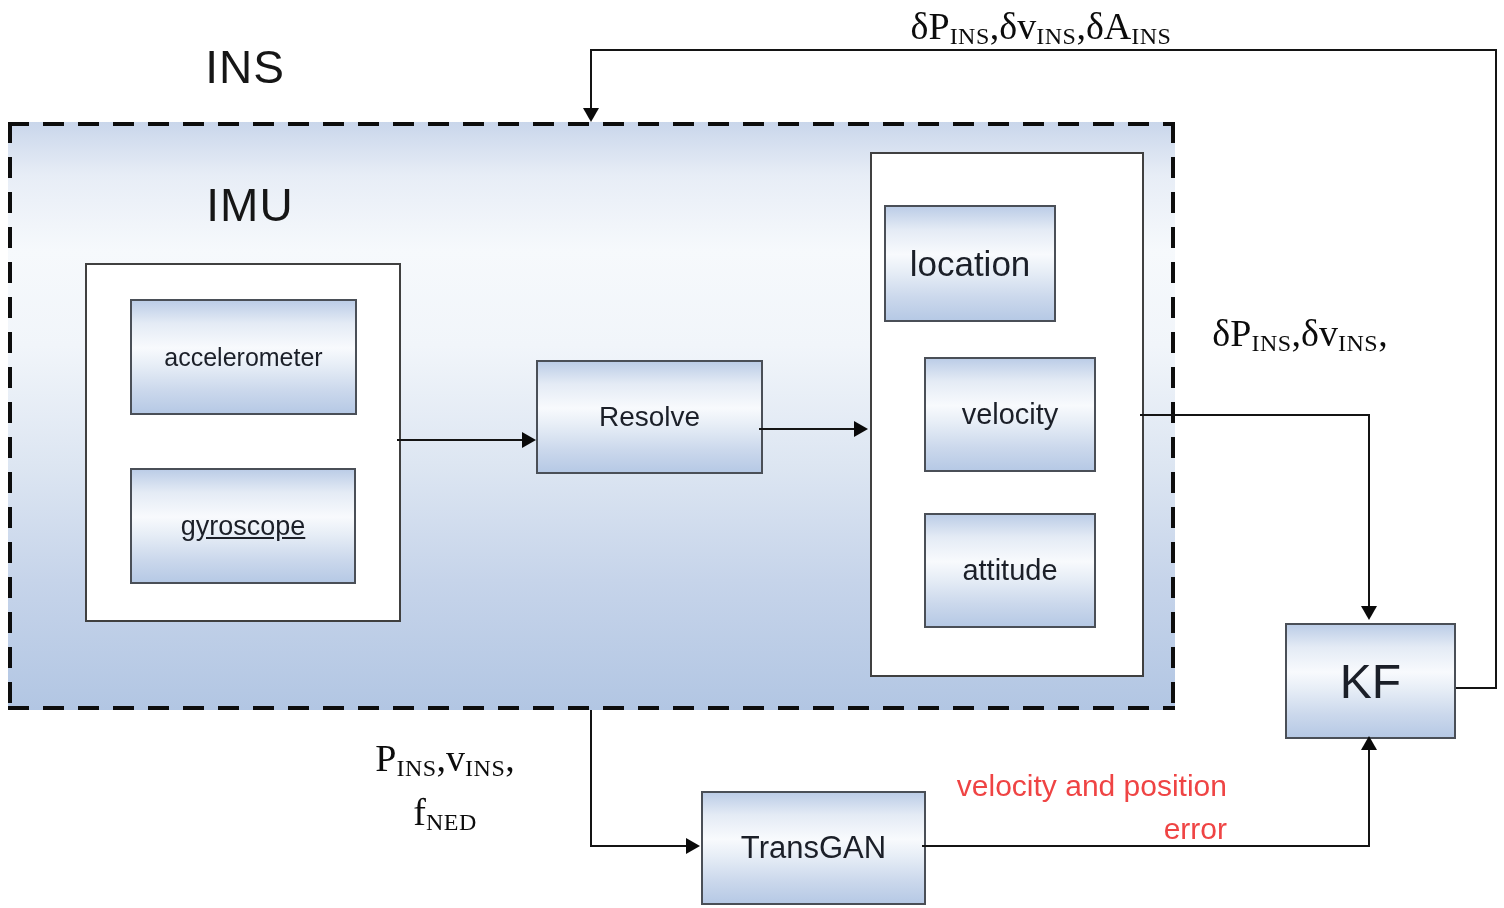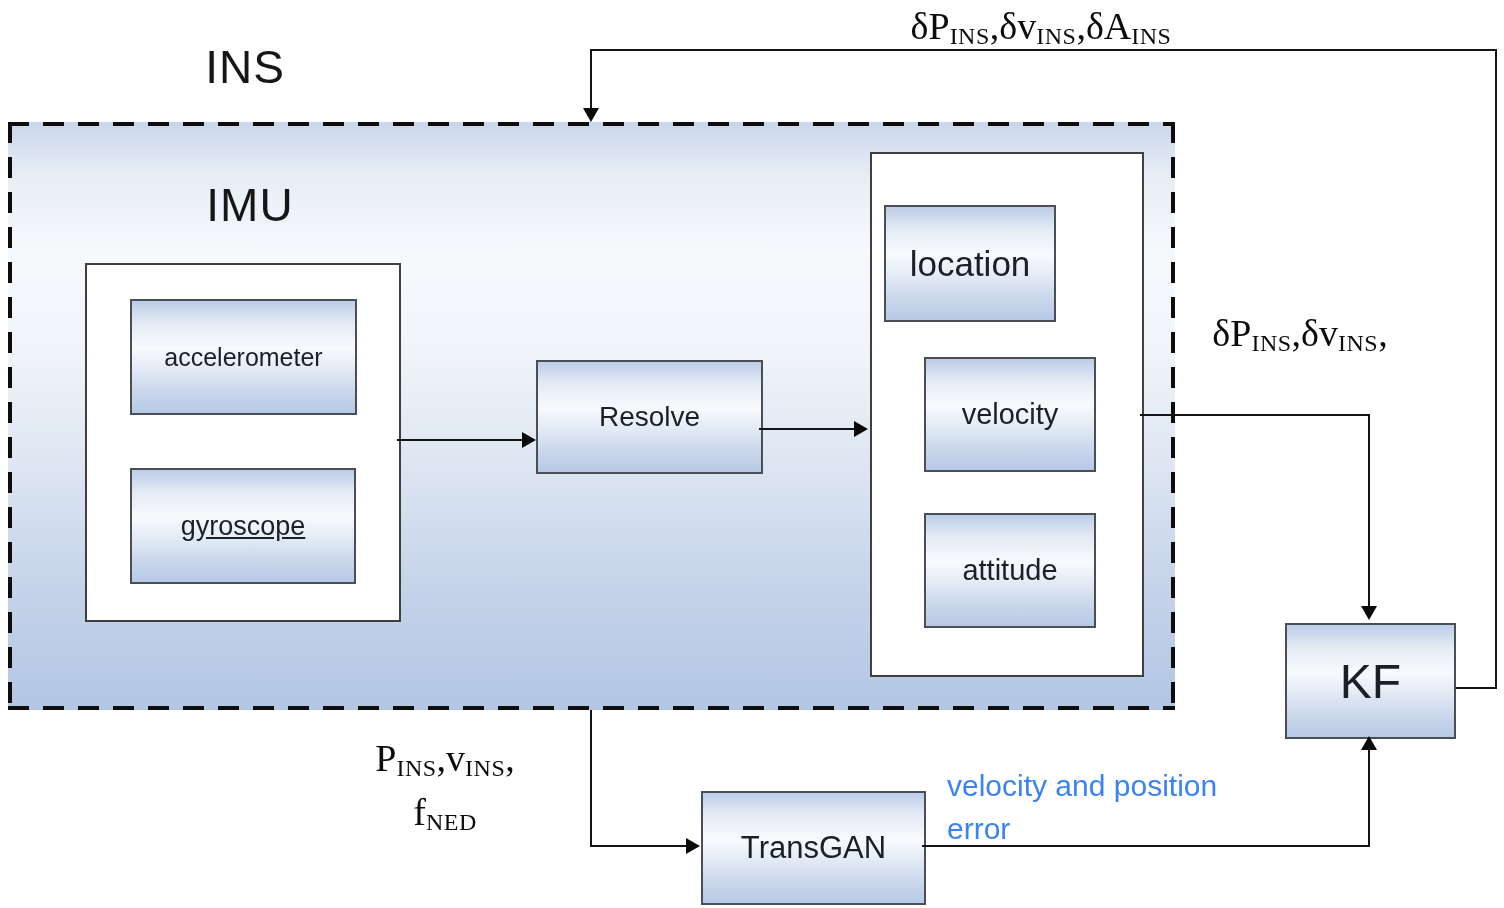--- a/index.html
+++ b/index.html
@@ -27,21 +27,21 @@
   .vline{width:2px;background:#141414;}
   .ah{width:0;height:0;}
   .ah-right{border-top:8px solid transparent;border-bottom:8px solid transparent;border-left:14px solid #0a0a0a;}
   .ah-down {border-left:8px solid transparent;border-right:8px solid transparent;border-top:14px solid #0a0a0a;}
   .ah-up   {border-left:8px solid transparent;border-right:8px solid transparent;border-bottom:14px solid #0a0a0a;}
 
   
   .bigcap{font-size:46px;color:#161616;letter-spacing:1px;text-align:center;}
   .mathlabel{font-family:"Liberation Serif",serif;font-size:38px;color:#0c0c0c;text-align:center;white-space:nowrap;}
   .mathlabel .sub{font-size:24px;position:relative;top:0.22em;letter-spacing:0.5px;}
-  .plain-note{font-size:30px;color:#3b82f6;text-align:left;line-height:1.42;}
+  .plain-note{font-size:30px;color:#ef4444;text-align:right;line-height:1.42;}
 </style>
 </head>
 <body>
 
 <div id="canvas">
 
   <div class="abs hline" style="left:591px;top:49px;width:906px;"></div>
   <div class="abs vline" style="left:1495px;top:49px;height:640px;"></div>
   <div class="abs hline" style="left:1452px;top:687px;width:45px;"></div>
   <div class="abs vline" style="left:590px;top:49px;height:60px;"></div>

